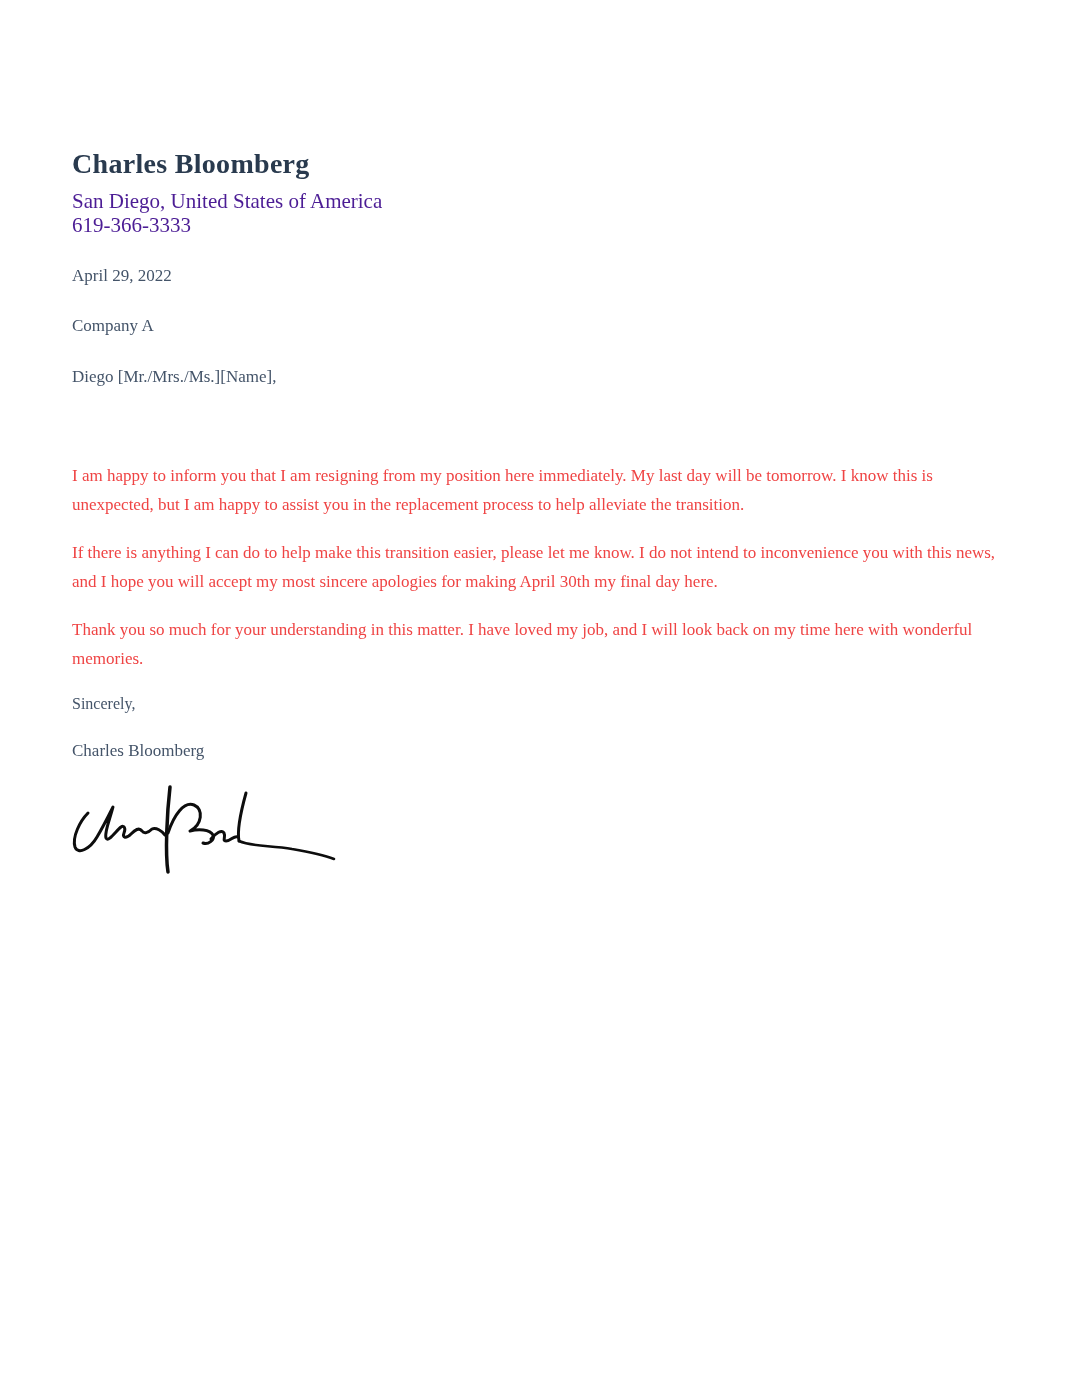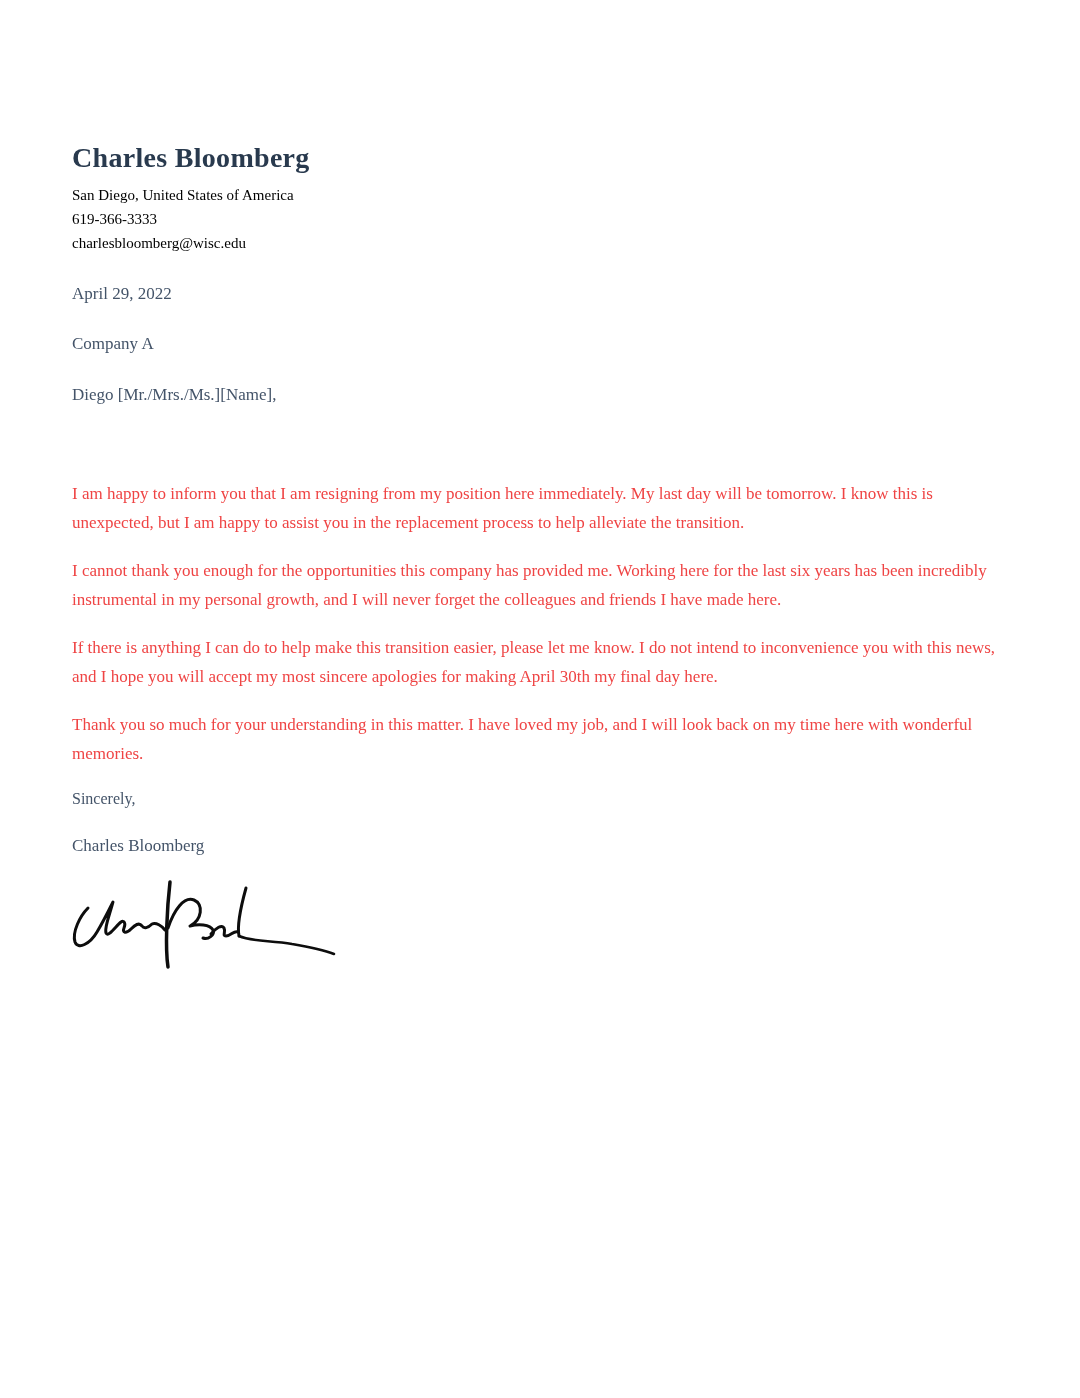--- a/index.html
+++ b/index.html
@@ -1,43 +1,43 @@
 <!DOCTYPE html>
 <html><head>
 <meta charset="utf-8">
 <style>
   * { margin:0; padding:0; box-sizing:border-box; }
   html,body { background:#ffffff; }
   .page {
     position:relative;
     width:1080px;
     height:994px;
-    margin:0 auto;
+    margin:6px auto;
     background:#ffffff;
     font-family:"Liberation Serif","DejaVu Serif",serif;
     color:#445469;
     overflow:hidden;
   }
   .content {
     position:absolute;
     top:142px;
     left:72px;
     width:930px;
   }
   .sender-name {
     font-size:28px;
     font-weight:700;
     color:#293a4e;
     letter-spacing:0.3px;
     margin-bottom:9px;
   }
   .contact-line {
-    font-size:15px;
+    font-size:21px;
     line-height:24px;
-    color:#000000;
+    color:#4c1d95;
   }
   .date-line   { margin-top:27px; font-size:17px; line-height:24px; }
   .recipient   { margin-top:26px; font-size:17px; line-height:24px; }
   .salutation  { margin-top:27px; font-size:17px; line-height:24px; }
   .body-block  { margin-top:72px; }
   .body-block p {
     font-size:17px;
     line-height:29px;
     margin:0 0 19px 0;
     color:#ef4444;
@@ -54,29 +54,27 @@
 </style>
 </head>
 <body>
 
 <div class="page">
   <div class="content">
 
     <div class="sender-name">Charles Bloomberg</div>
     <div class="contact-line">San Diego, United States of America</div>
     <div class="contact-line">619-366-3333</div>
-    <div class="contact-line">charlesbloomberg@wisc.edu</div>
 
     <div class="date-line">April 29, 2022</div>
     <div class="recipient">Company A</div>
     <div class="salutation">Diego [Mr./Mrs./Ms.][Name],</div>
 
     <div class="body-block">
       <p>I am happy to inform you that I am resigning from my position here immediately. My last day will be tomorrow. I know this is unexpected, but I am happy to assist you in the replacement process to help alleviate the transition.</p>
-      <p>I cannot thank you enough for the opportunities this company has provided me. Working here for the last six years has been incredibly instrumental in my personal growth, and I will never forget the colleagues and friends I have made here.</p>
       <p>If there is anything I can do to help make this transition easier, please let me know. I do not intend to inconvenience you with this news, and I hope you will accept my most sincere apologies for making April 30th my final day here.</p>
       <p>Thank you so much for your understanding in this matter. I have loved my job, and I will look back on my time here with wonderful memories.</p>
     </div>
 
     <div class="closing">Sincerely,</div>
     <div class="signature-name">Charles Bloomberg</div>
 
     <div class="signature-wrap">
       <svg viewBox="0 0 280 100" xmlns="http://www.w3.org/2000/svg">
         <g fill="none" stroke="#0d0d0d" stroke-width="3" stroke-linecap="round" stroke-linejoin="round">

